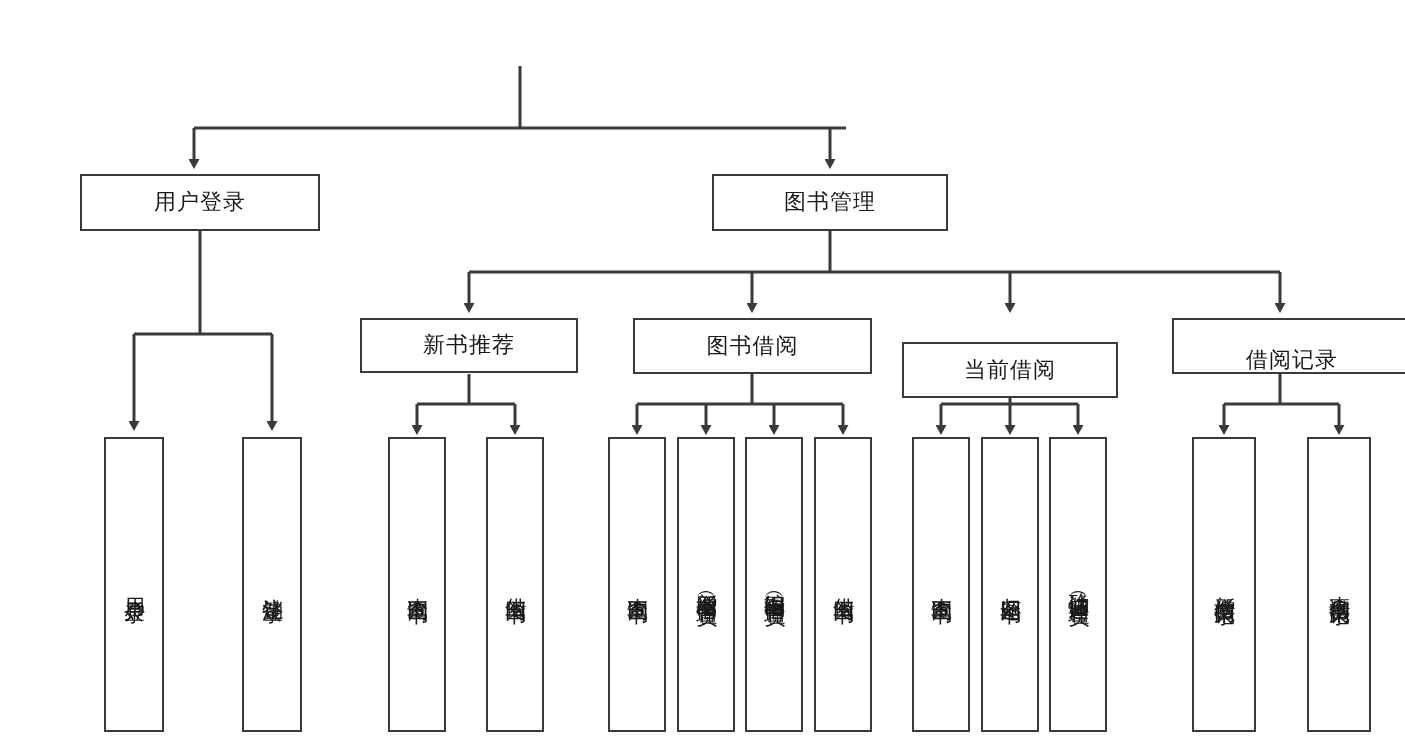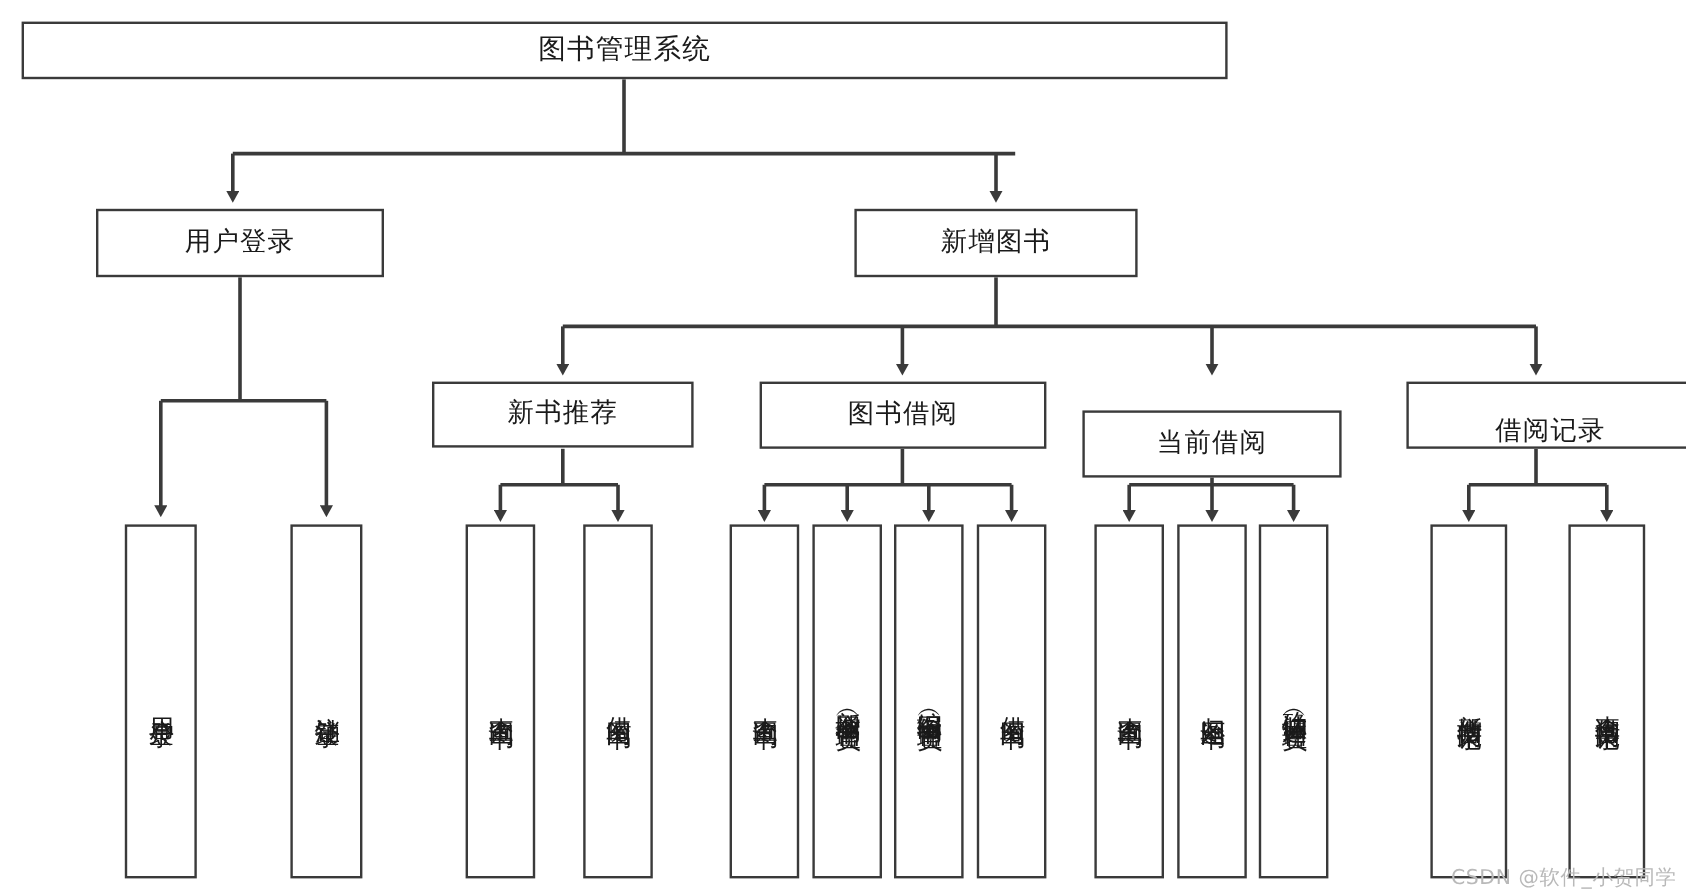--- a/index.html
+++ b/index.html
@@ -123,29 +123,26 @@
       <path d="M1010,404 L1010,426" marker-end="url(#arrow)"></path>
       <path d="M1078,404 L1078,426" marker-end="url(#arrow)"></path>
 
       <path d="M1280,374 L1280,404"></path>
       <path d="M1224,404 L1339,404"></path>
       <path d="M1224,404 L1224,426" marker-end="url(#arrow)"></path>
       <path d="M1339,404 L1339,426" marker-end="url(#arrow)"></path>
     </g>
   </svg>
 
-  <div class="node horiz root" style="left:18px; top:18px; width:1005px; height:48px;">
-    <span>图书管理系统</span>
-  </div>
 
   <div class="node horiz" style="left:80px; top:174px; width:240px; height:57px;">
     <span>用户登录</span>
   </div>
   <div class="node horiz" style="left:712px; top:174px; width:236px; height:57px;">
-    <span>新增图书</span>
+    <span>图书管理</span>
   </div>
 
   <div class="node horiz" style="left:360px; top:318px; width:218px; height:55px;">
     <span>新书推荐</span>
   </div>
   <div class="node horiz" style="left:633px; top:318px; width:239px; height:56px;">
     <span>图书借阅</span>
   </div>
   <div class="node horiz" style="left:902px; top:318px; width:216px; height:56px;margin-top:24px;">
     <span>当前借阅</span>
@@ -191,15 +188,14 @@
     <span class="vtext">确认归还（管理员）</span>
   </div>
 
   <div class="node vert" style="left:1192px; top:437px; width:64px; height:295px;">
     <span class="vtext">新增借阅记录</span>
   </div>
   <div class="node vert" style="left:1307px; top:437px; width:64px; height:295px;">
     <span class="vtext">查询借阅记录</span>
   </div>
 
-  <div id="watermark">CSDN @软件_小贺同学</div>
 
 </div>
 
 </body></html>

